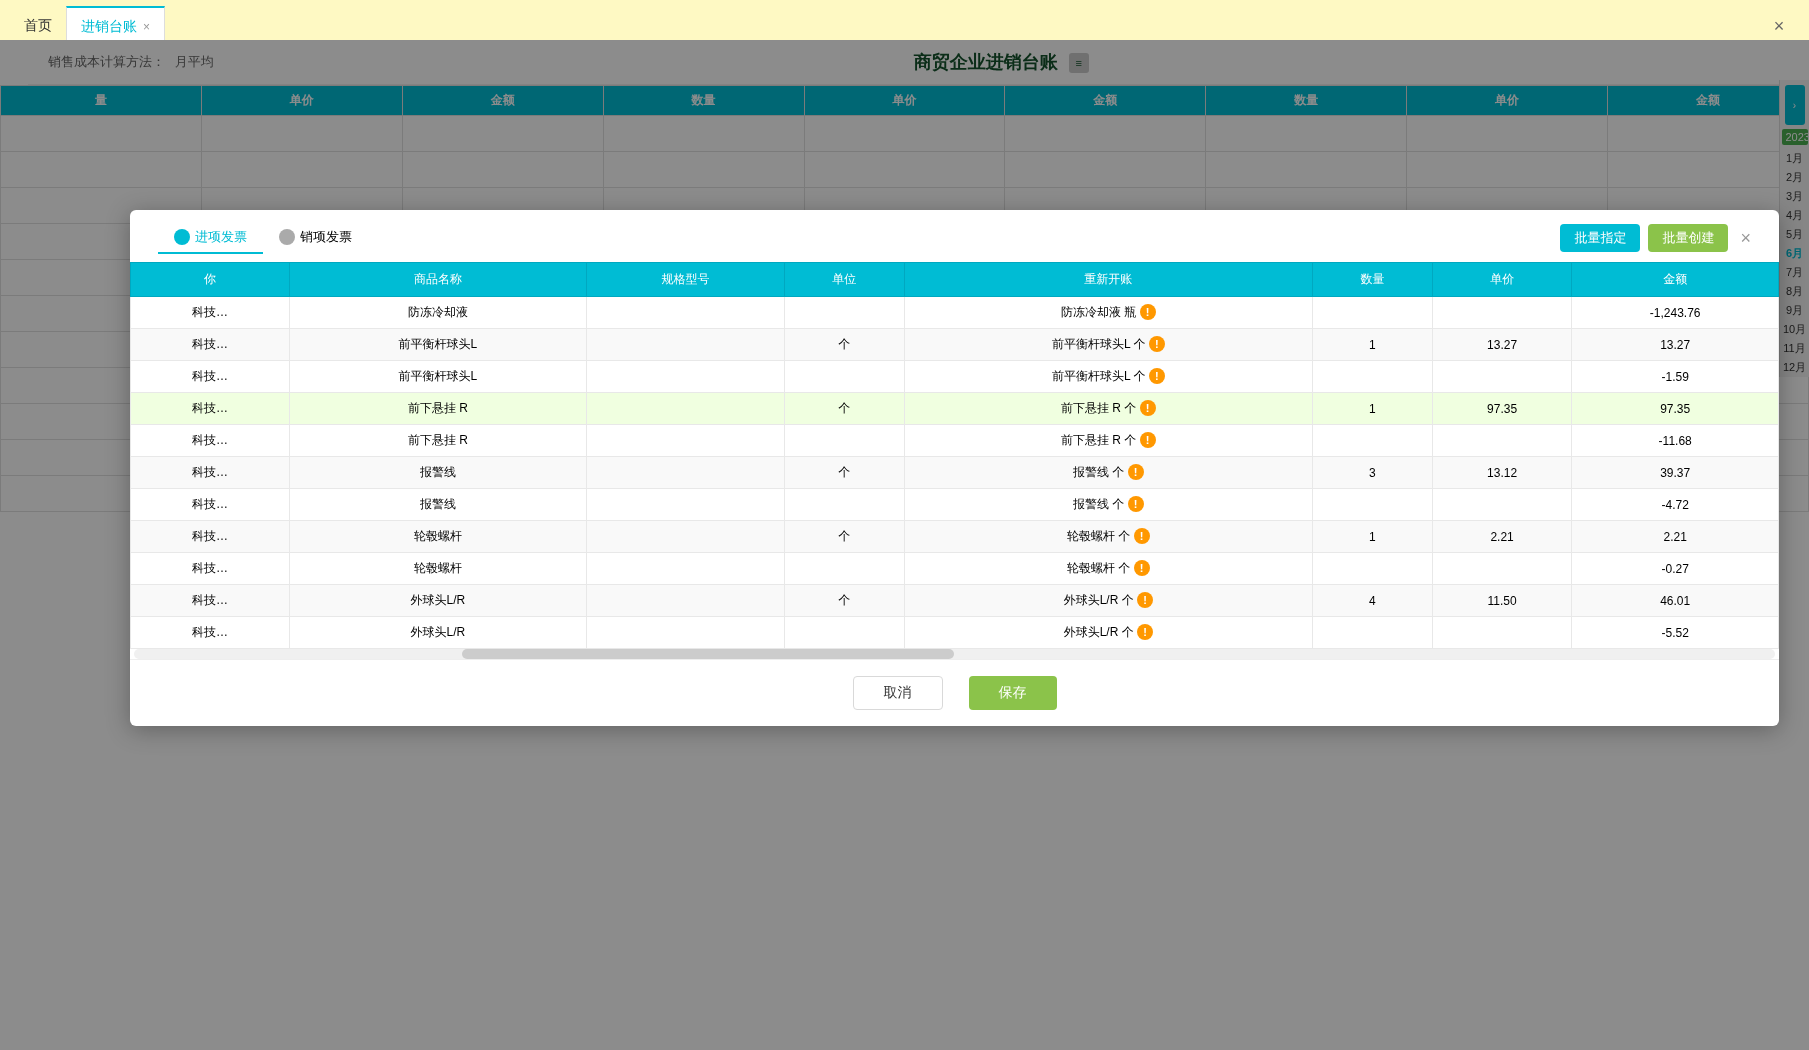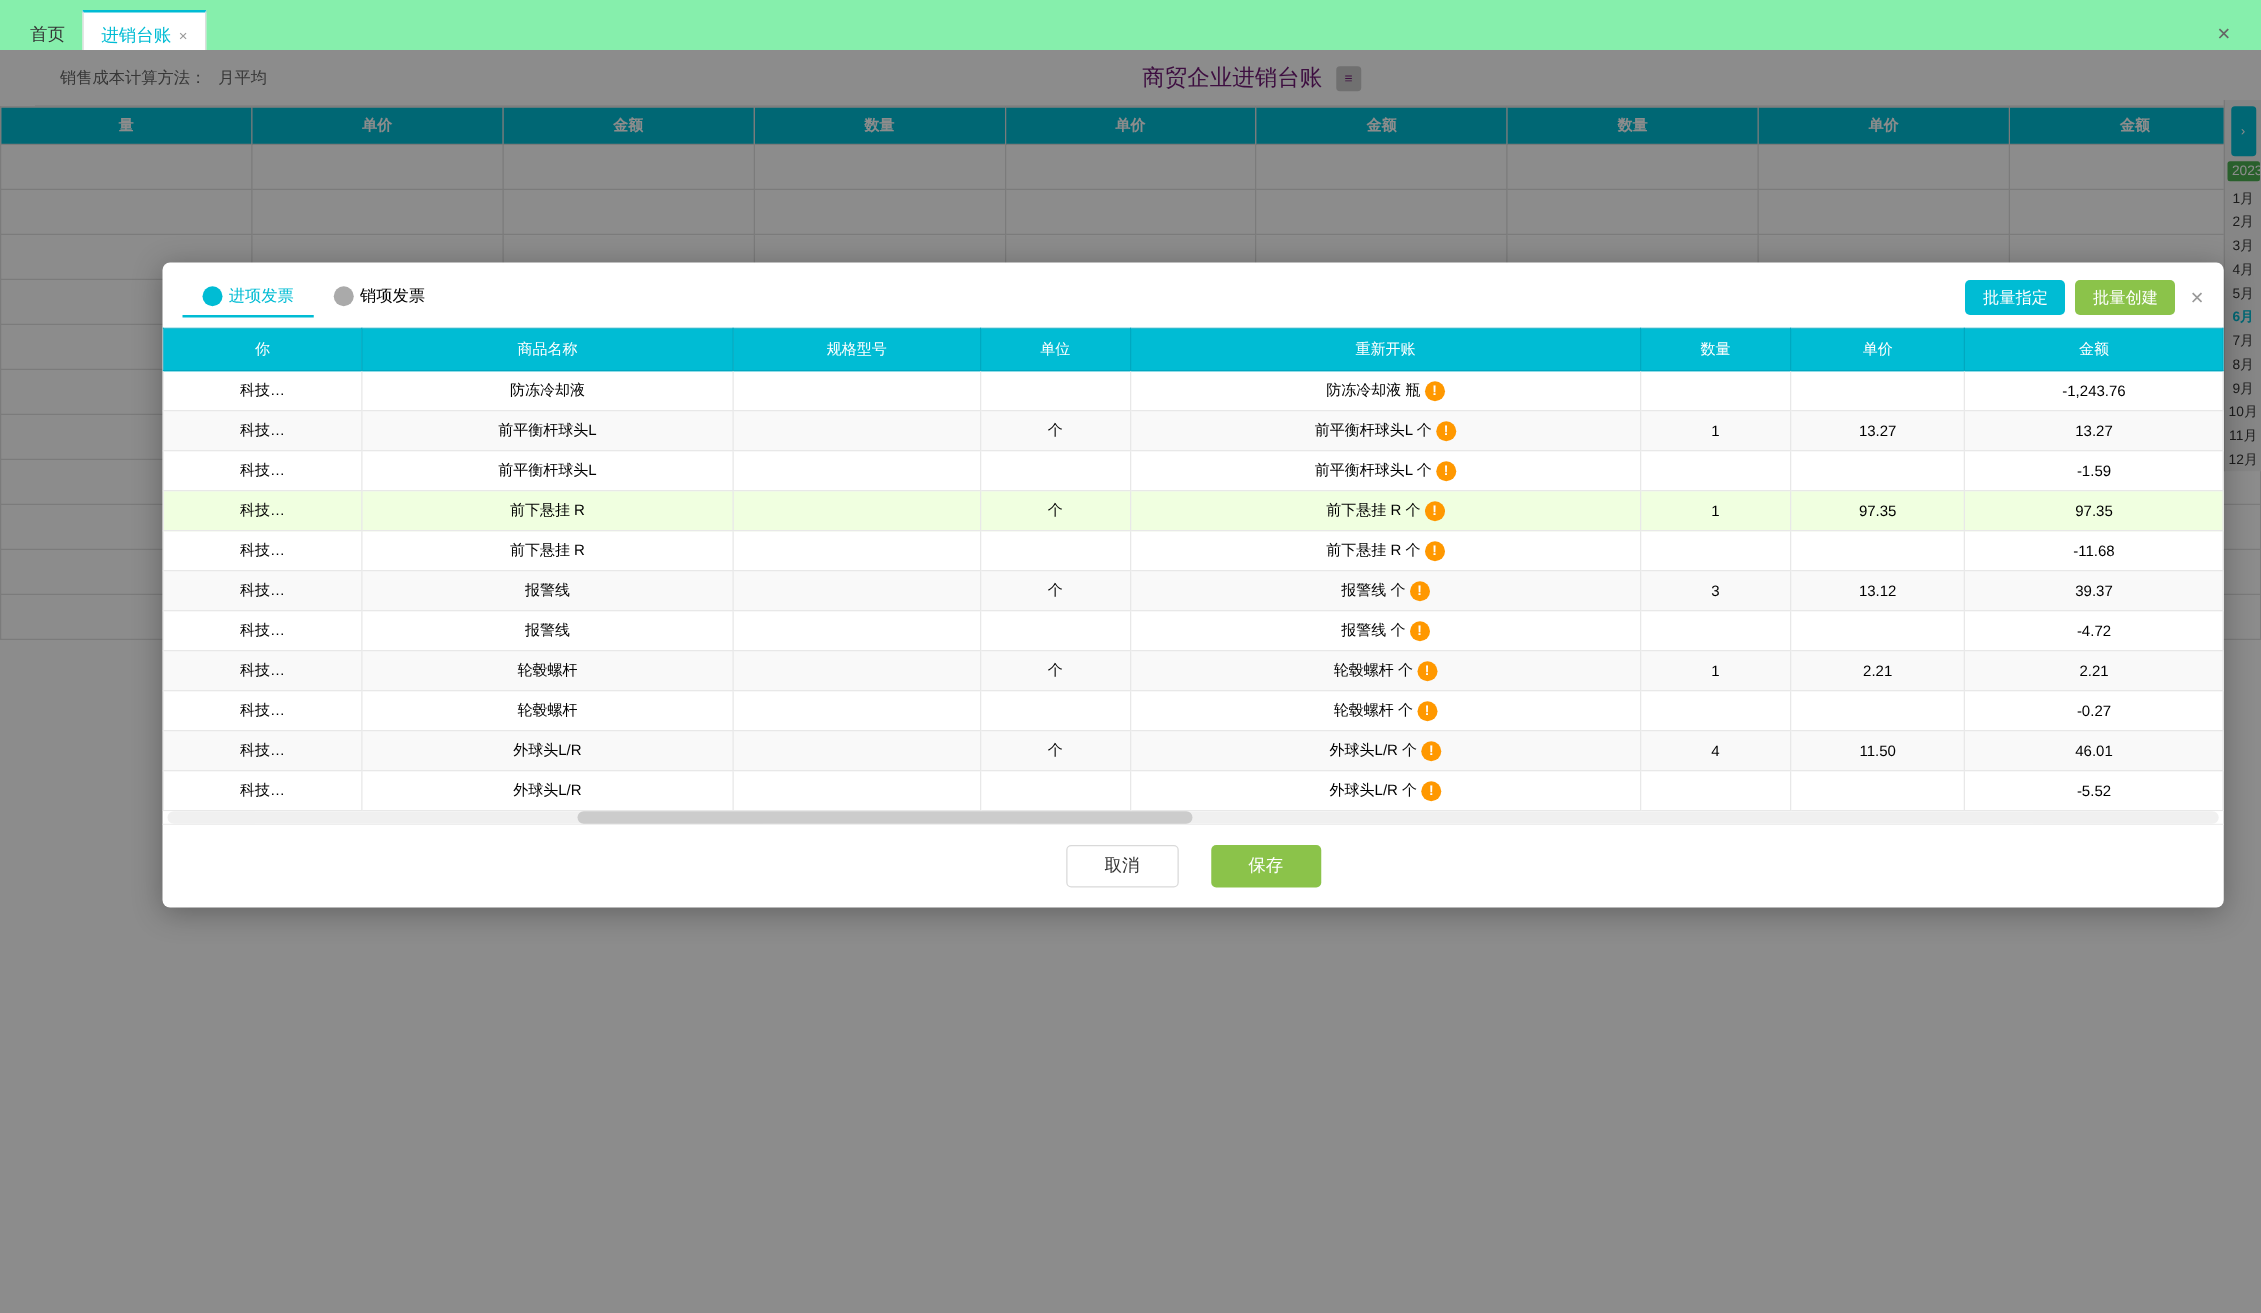--- a/index.html
+++ b/index.html
@@ -1,31 +1,31 @@
 <!DOCTYPE html>
 <html><head>
   <meta charset="utf-8">
   <style>
     * { box-sizing: border-box; margin: 0; padding: 0; }
     body { font-family: 'Microsoft YaHei', Arial, sans-serif; font-size: 13px; background: #e8e8e8; width: 1809px; height: 1050px; overflow: hidden; position: relative; }
 
     
-    .tab-bar { display: flex; align-items: center; background: #86efac; border-bottom: 1px solid #d946ef; height: 56px; padding: 0 10px; }
+    .tab-bar { display: flex; align-items: center; background: #fef9c3; border-bottom: 4px solid #d946ef; height: 56px; padding: 0 10px; }
     .tab-item { padding: 0 14px; height: 40px; display: flex; align-items: center; cursor: pointer; font-size: 14px; color: #333; }
     .tab-item.active { background: #fff; border-top: 2px solid #00bcd4; border-left: 1px solid #ddd; border-right: 1px solid #ddd; color: #00bcd4; }
     .tab-close { margin-left: 6px; cursor: pointer; color: #999; font-size: 12px; }
     .window-close { margin-left: auto; width: 40px; height: 40px; display: flex; align-items: center; justify-content: center; cursor: pointer; font-size: 18px; color: #666; }
 
     
     .main-page { position: absolute; top: 40px; left: 0; right: 0; bottom: 0; background: #fff; }
 
     
     .page-header { display: flex; align-items: center; padding: 10px 20px; border-bottom: 1px solid #eee; background: #fff; margin-left: 28px; }
     .page-header-left { font-size: 13px; color: #666; }
-    .page-title { flex: 1; text-align: center; font-size: 18px; font-weight: normal; color: #701a75; }
+    .page-title { flex: 1; text-align: center; font-size: 18px; font-weight: bold; color: #14532d; }
     .page-title-icon { display: inline-block; width: 20px; height: 20px; background: #ccc; border-radius: 3px; margin-left: 6px; vertical-align: middle; font-size: 11px; text-align: center; line-height: 20px; }
     .page-actions { display: flex; gap: 8px; align-items: center; }
     .btn { padding: 5px 14px; border-radius: 4px; cursor: pointer; font-size: 13px; border: 1px solid; }
     .btn-default { background: #fff; border-color: #d9d9d9; color: #333; }
     .btn-primary { background: #6b8e23; border-color: #6b8e23; color: #fff; }
     .action-link { color: #666; cursor: pointer; display: flex; align-items: center; gap: 4px; font-size: 13px; }
     .outer-table { width: 100%; border-collapse: collapse; }
     .outer-table th, .outer-table td { border: 1px solid #e0e0e0; padding: 6px 8px; text-align: center; font-size: 12px; }
     .section-header-row th { background: #00bcd4; color: #fff; text-align: center; }
     .sub-header-row th { background: #00bcd4; color: #fff; text-align: center; }
@@ -35,21 +35,21 @@
     .sidebar-toggle { width: 20px; height: 40px; background: #00bcd4; border-radius: 3px; display: flex; align-items: center; justify-content: center; color: #fff; cursor: pointer; font-size: 10px; }
     .year-badge { background: #4caf50; color: #fff; font-size: 11px; padding: 2px 4px; border-radius: 2px; writing-mode: horizontal-tb; margin: 2px 0; width: 26px; text-align: center; }
     .month-item { font-size: 11px; color: #333; padding: 2px; cursor: pointer; text-align: center; }
     .month-item.active { color: #00bcd4; font-weight: bold; }
 
     
     .overlay { position: absolute; top: 0; left: 0; right: 0; bottom: 0; background: rgba(0,0,0,0.45); z-index: 100; }
 
     
     .dialog { position: absolute; top: 170px; left: 130px; right: 30px; background: #fff; border-radius: 6px; box-shadow: 0 4px 24px rgba(0,0,0,0.3); z-index: 200; padding: 0; overflow: hidden; }
-    .dialog-header { display: flex; align-items: center; padding: 12px 16px 8px; border-bottom: none; }
+    .dialog-header { display: flex; align-items: center; padding: 12px 28px 8px; border-bottom: none; }
     .dialog-tabs { display: flex; gap: 0; }
     .dialog-tab { padding: 6px 16px; cursor: pointer; font-size: 13px; border-bottom: 2px solid transparent; display: flex; align-items: center; gap: 5px; }
     .dialog-tab.active { border-bottom: 2px solid #00bcd4; color: #00bcd4; }
     .dialog-tab-icon { width: 16px; height: 16px; border-radius: 50%; display: inline-block; }
     .tab-icon-in { background: #00bcd4; }
     .tab-icon-out { background: #aaa; }
     .dialog-header-actions { margin-left: auto; display: flex; gap: 8px; }
     .btn-batch { padding: 5px 14px; border-radius: 4px; cursor: pointer; font-size: 13px; border: none; }
     .btn-batch-assign { background: #00bcd4; color: #fff; }
     .btn-batch-create { background: #8bc34a; color: #fff; }

